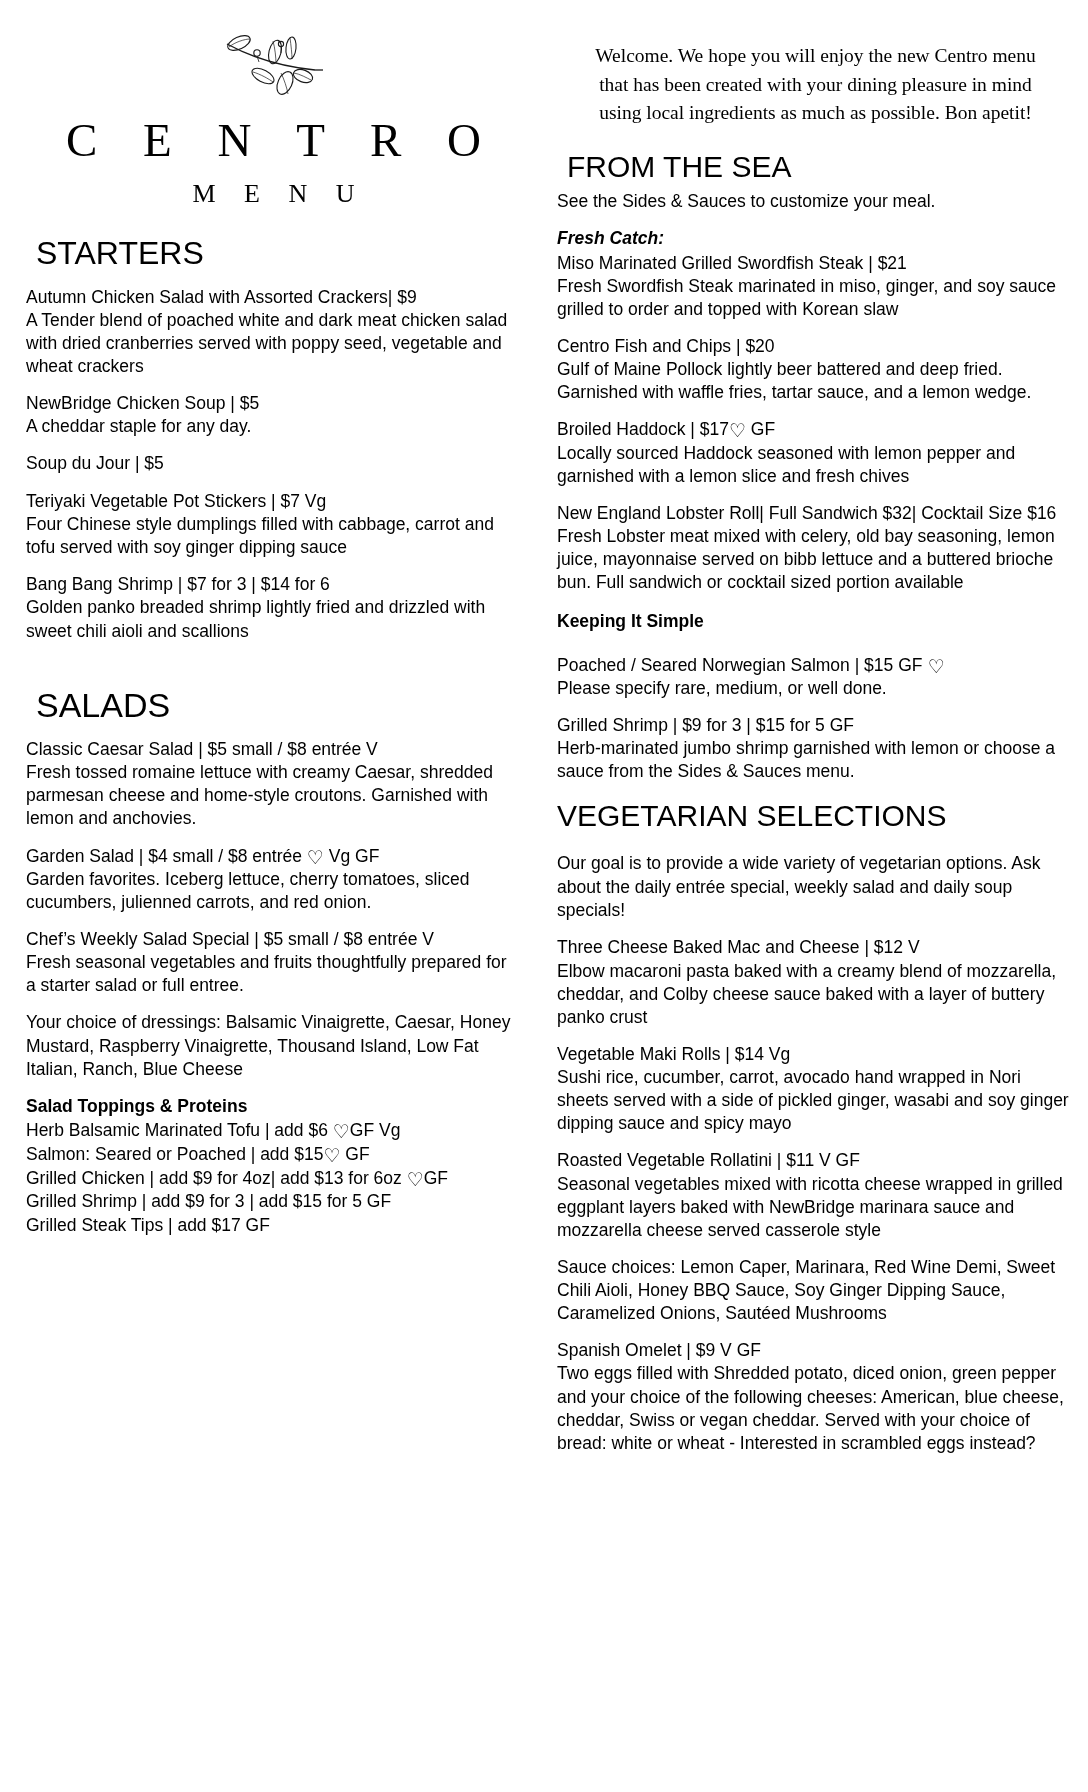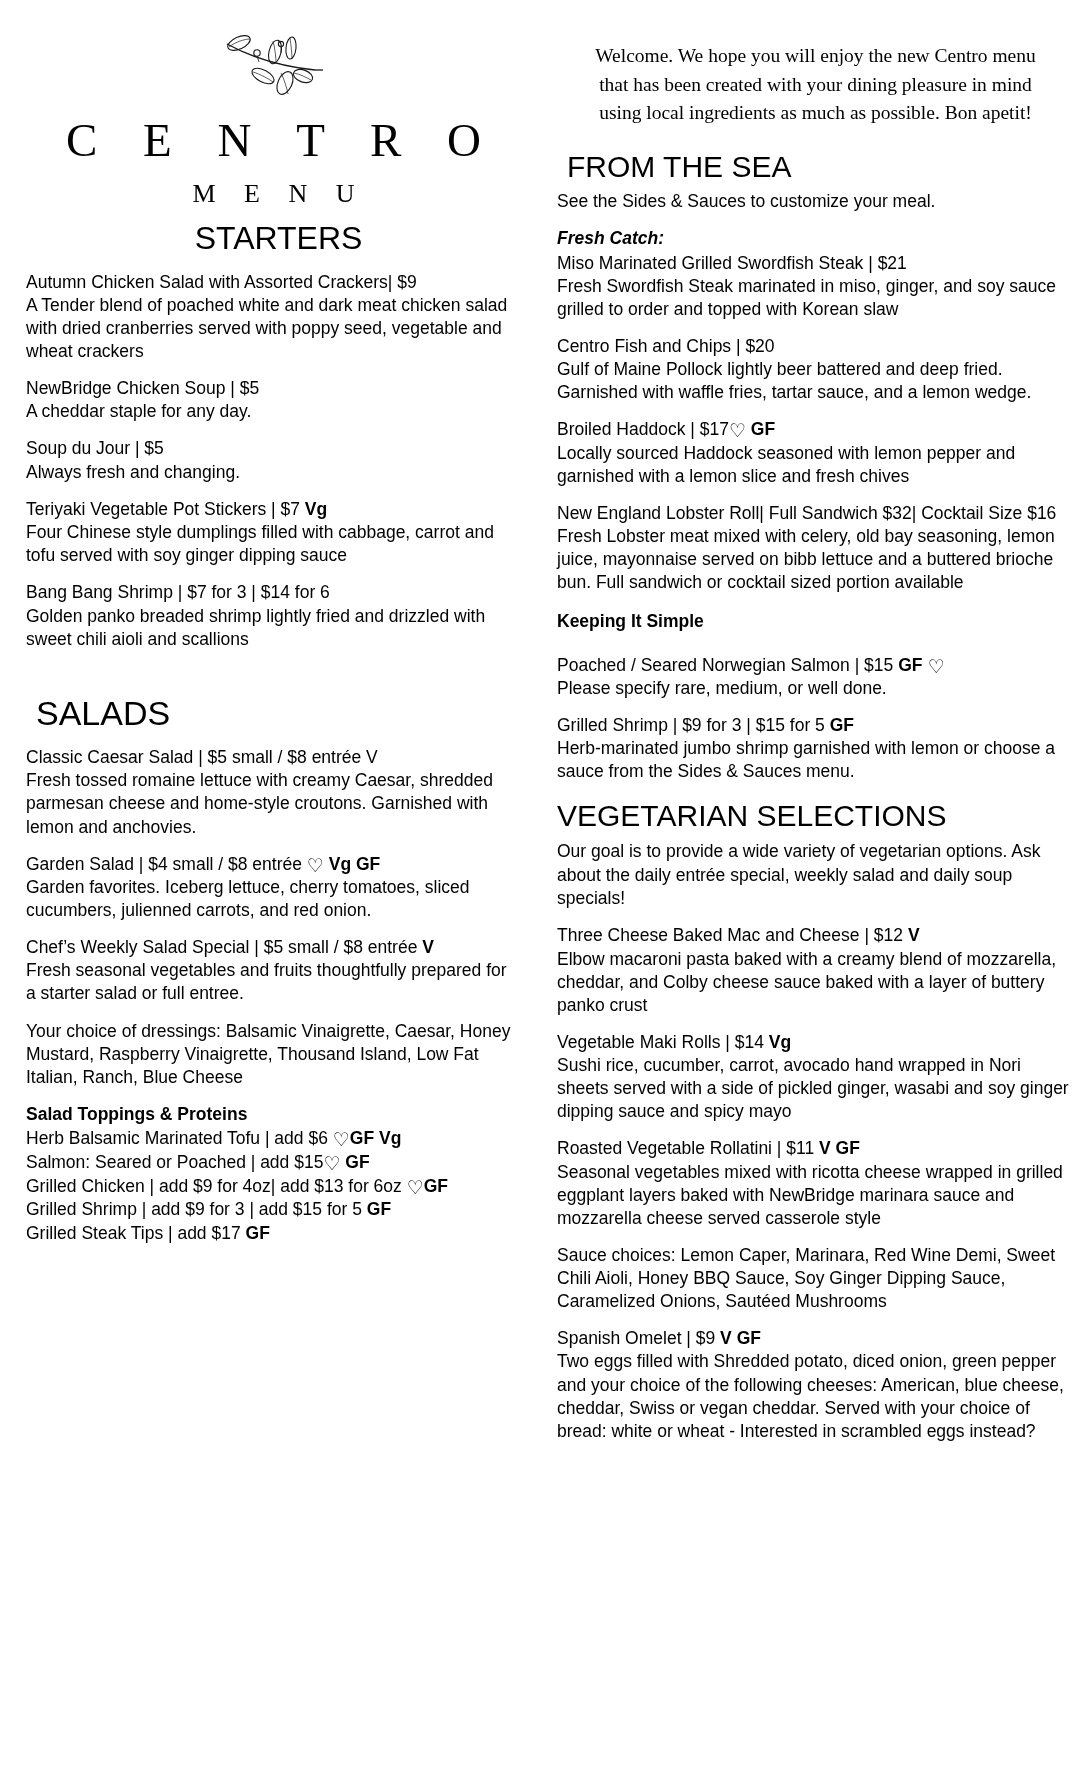--- a/index.html
+++ b/index.html
@@ -64,24 +64,24 @@
     font-weight: 400;
     margin-bottom: 10px;
   }
 
   
   .section-head {
     font-family: Liberation Sans, sans-serif;
     font-weight: 400;
     line-height: 1.1;
   }
-  .section-head.starters   { font-size: 32px; padding-left: 10px; margin: 12px 0 14px; text-align: center; }
+  .section-head.starters   { font-size: 32px; padding-left: 10px; margin: 27px 0 14px; }
   .section-head.salads     { font-size: 34px; padding-left: 10px; margin: 44px 0 14px; }
   .section-head.sea        { font-size: 30px; padding-left: 10px; margin: 22px 0 7px; }
-  .section-head.veg        { font-size: 30px; margin: 16px 0 8px; }
+  .section-head.veg        { font-size: 30px; margin: 16px 0 20px; }
 
   
   .welcome {
     font-family: "Liberation Serif", serif;
     font-size: 19.5px;
     line-height: 1.47;
     text-align: center;
     padding: 0 32px;
   }
 
@@ -109,21 +109,21 @@
     margin-bottom: 1px;
   }
   .sub-head.italic {
     font-style: italic;
   }
   .sub-head.spaced {
     margin-top: 16px;
     margin-bottom: 20px;
   }
   .tag {
-    font-weight: bold;
+    font-weight: normal;
     white-space: nowrap;
   }
   .heart {
     font-size: 19px;
     line-height: 0;
     position: relative;
     top: 2px;
   }
   .plain-block {
     font-size: 17.5px;
@@ -185,21 +185,20 @@
       <div class="item">
         <div class="item-title">Autumn Chicken Salad with Assorted Crackers| $9</div>
         <div class="item-desc">A Tender blend of poached white and dark meat chicken salad with dried cranberries served with poppy seed, vegetable and wheat crackers</div>
       </div>
       <div class="item">
         <div class="item-title">NewBridge Chicken Soup | $5</div>
         <div class="item-desc">A cheddar staple for any day.</div>
       </div>
       <div class="item">
         <div class="item-title">Soup du Jour | $5</div>
-        <div class="item-desc">Always fresh and changing.</div>
       </div>
       <div class="item">
         <div class="item-title"><span>Teriyaki Vegetable Pot Stickers | $7 </span><span class="tag">Vg</span></div>
         <div class="item-desc">Four Chinese style dumplings filled with cabbage, carrot and tofu served with soy ginger dipping sauce</div>
       </div>
       <div class="item">
         <div class="item-title">Bang Bang Shrimp | $7 for 3 | $14 for 6</div>
         <div class="item-desc">Golden panko breaded shrimp lightly fried and drizzled with sweet chili aioli and scallions</div>
       </div>
     </div>

